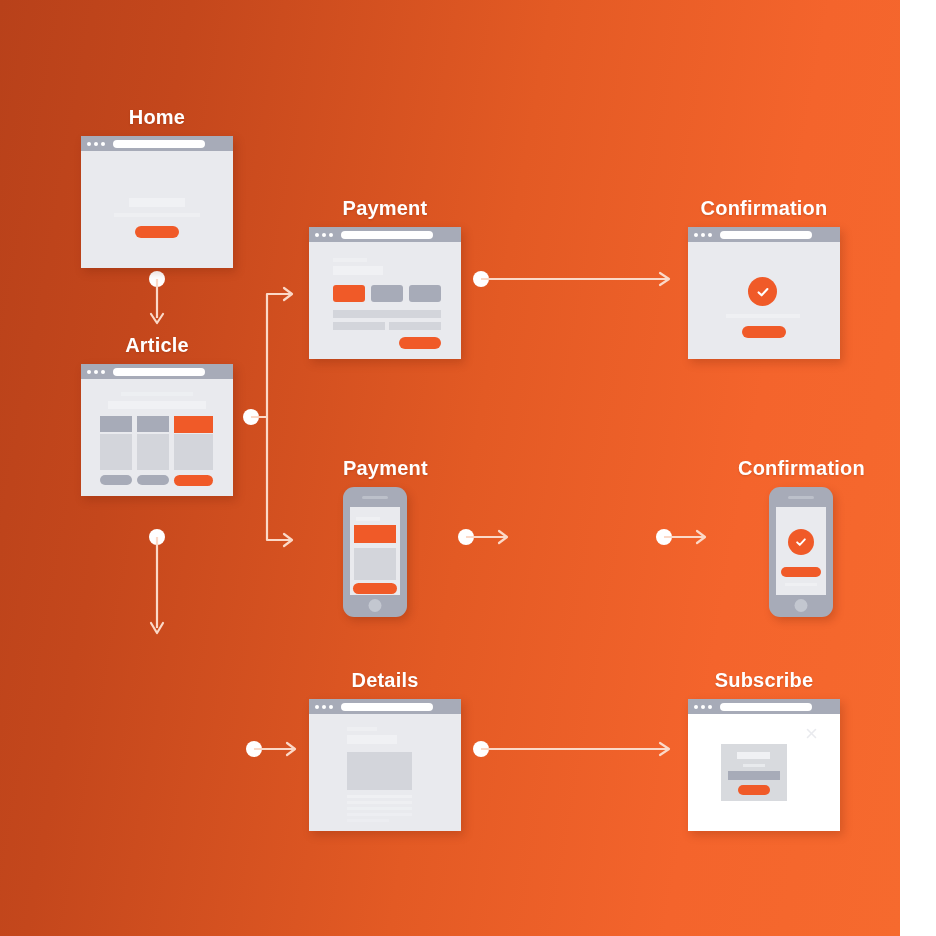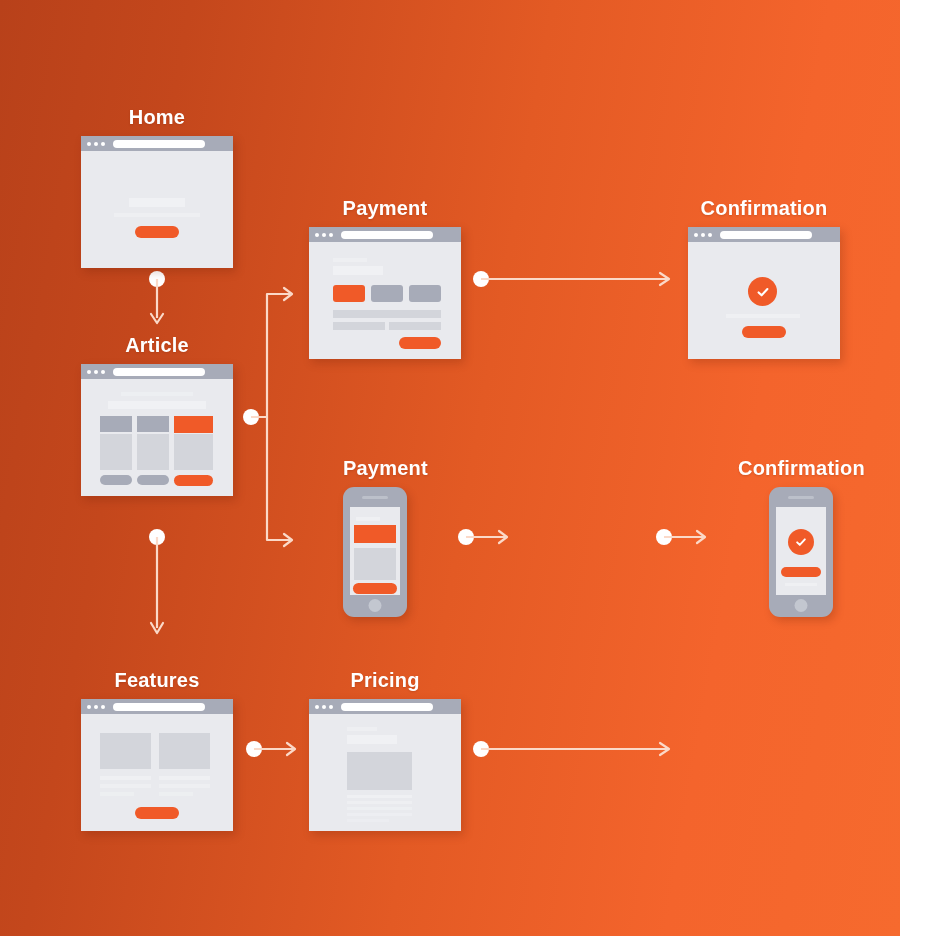--- a/index.html
+++ b/index.html
@@ -335,50 +335,23 @@
           <svg width="14" height="14" viewBox="0 0 16 16">
             <polyline points="3.6,8.4 6.6,11.3 12.4,5" fill="none" stroke="#ffffff" stroke-width="2.2" stroke-linecap="round" stroke-linejoin="round"></polyline>
           </svg>
         </div>
         <div class="blk pill" style="left:5px; top:60px; width:40px; height:10px;"></div>
         <div class="blk ln-light" style="left:9px; top:76px; width:32px; height:3px; opacity:.8;"></div>
       </div>
     </div>
   </div>
 
-  <div class="node" style="left:81px; top:669px;">
-    <div class="node-label">Features</div>
-    <div class="browser" style="width:152px; height:132px;">
-      <div class="browser-chrome">
-        <div class="dots">
-          <span class="dot"></span>
-          <span class="dot"></span>
-          <span class="dot"></span>
-        </div>
-        <div class="urlbar"></div>
-      </div>
-      <div class="browser-body" style="height:117px;">
-        <div class="blk ln-mid" style="left:19px; top:19px; width:51px; height:36px;"></div>
-        <div class="blk ln-mid" style="left:78px; top:19px; width:51px; height:36px;"></div>
-
-        <div class="blk ln-light" style="left:19px; top:62px; width:51px; height:4px; opacity:.8;"></div>
-        <div class="blk ln-light" style="left:19px; top:70px; width:51px; height:4px; opacity:.7;"></div>
-        <div class="blk ln-light" style="left:19px; top:78px; width:34px; height:4px; opacity:.6;"></div>
-
-        <div class="blk ln-light" style="left:78px; top:62px; width:51px; height:4px; opacity:.8;"></div>
-        <div class="blk ln-light" style="left:78px; top:70px; width:51px; height:4px; opacity:.7;"></div>
-        <div class="blk ln-light" style="left:78px; top:78px; width:34px; height:4px; opacity:.6;"></div>
-
-        <div class="blk pill" style="left:54px; top:93px; width:44px; height:12px;"></div>
-      </div>
-    </div>
-  </div>
 
   <div class="node" style="left:309px; top:669px;">
-    <div class="node-label">Pricing</div>
+    <div class="node-label">Details</div>
     <div class="browser" style="width:152px; height:132px;">
       <div class="browser-chrome">
         <div class="dots">
           <span class="dot"></span>
           <span class="dot"></span>
           <span class="dot"></span>
         </div>
         <div class="urlbar"></div>
       </div>
       <div class="browser-body" style="height:117px;">
@@ -389,14 +362,41 @@
 
         <div class="blk ln-light" style="left:38px; top:81px; width:65px; height:3px; opacity:.8;"></div>
         <div class="blk ln-light" style="left:38px; top:87px; width:65px; height:3px; opacity:.72;"></div>
         <div class="blk ln-light" style="left:38px; top:93px; width:65px; height:3px; opacity:.64;"></div>
         <div class="blk ln-light" style="left:38px; top:99px; width:65px; height:3px; opacity:.56;"></div>
         <div class="blk ln-light" style="left:38px; top:105px; width:42px; height:3px; opacity:.48;"></div>
       </div>
     </div>
   </div>
 
+  <div class="node" style="left:688px; top:669px;">
+    <div class="node-label">Subscribe</div>
+    <div class="browser" style="width:152px; height:132px;">
+      <div class="browser-chrome">
+        <div class="dots">
+          <span class="dot"></span>
+          <span class="dot"></span>
+          <span class="dot"></span>
+        </div>
+        <div class="urlbar"></div>
+      </div>
+      <div class="browser-body white" style="height:117px;">
+        <div class="blk" style="left:118px; top:11px; width:11px; height:11px;">
+          <svg width="11" height="11" viewBox="0 0 11 11">
+            <line x1="1.5" y1="1.5" x2="9.5" y2="9.5" stroke="#e9eaee" stroke-width="1.6" stroke-linecap="round"></line>
+            <line x1="9.5" y1="1.5" x2="1.5" y2="9.5" stroke="#e9eaee" stroke-width="1.6" stroke-linecap="round"></line>
+          </svg>
+        </div>
+        <div class="blk panel" style="left:33px; top:30px; width:66px; height:57px;">
+          <div class="blk ln-light" style="left:16px; top:8px; width:33px; height:7px;"></div>
+          <div class="blk ln-light" style="left:22px; top:20px; width:22px; height:3px; opacity:.7;"></div>
+          <div class="blk ln-dark" style="left:7px; top:27px; width:52px; height:9px;"></div>
+          <div class="blk pill" style="left:17px; top:41px; width:32px; height:10px;"></div>
+        </div>
+      </div>
+    </div>
+  </div>
 
 </div>
 
 </body></html>

